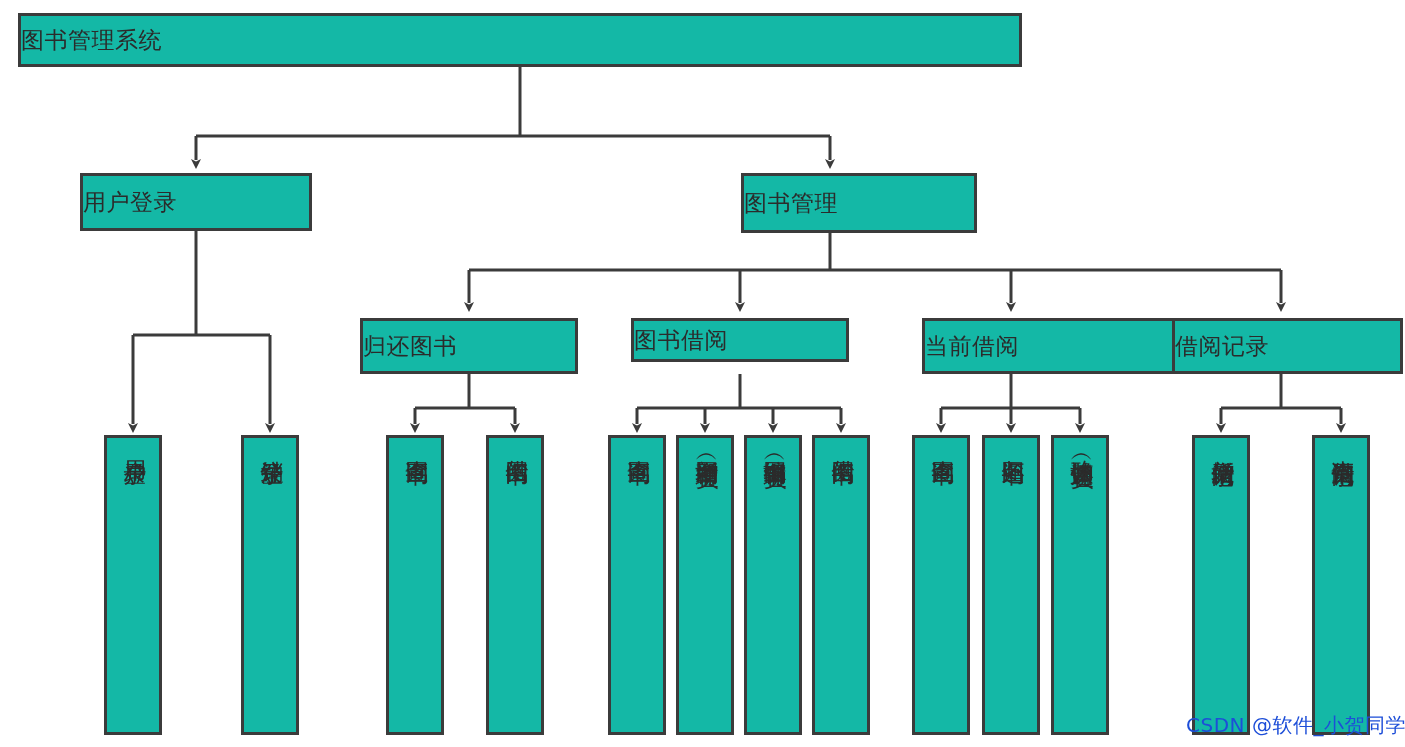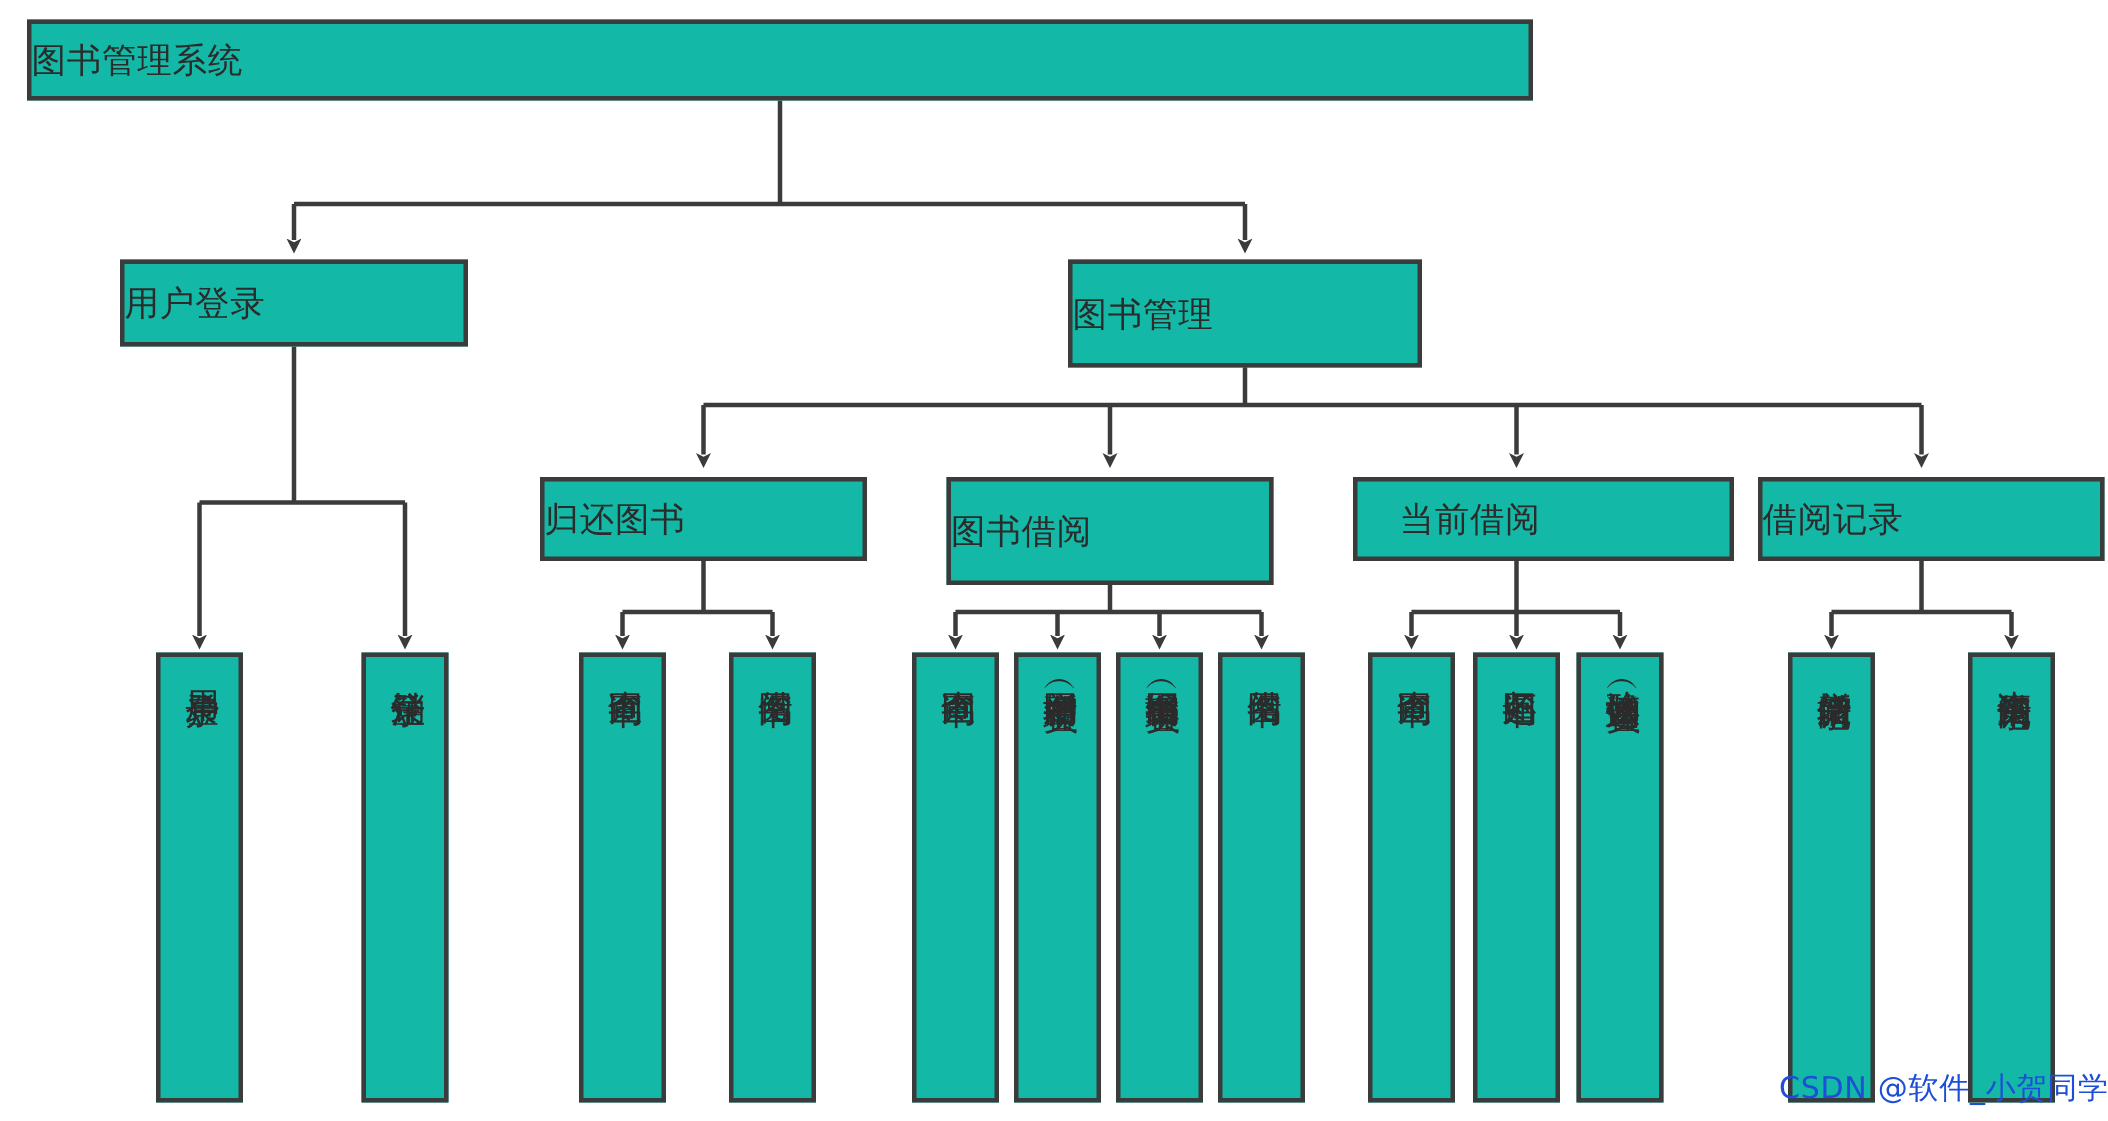--- a/index.html
+++ b/index.html
@@ -119,31 +119,31 @@
     </g>
   </svg>
 
   <div class="node horiz" style="left:18px; top:13px; width:1004px; height:54px;">
     <span>图书管理系统</span>
   </div>
 
   <div class="node horiz" style="left:80px; top:173px; width:232px; height:58px;">
     <span>用户登录</span>
   </div>
-  <div class="node horiz" style="left:712px; top:173px; width:236px; height:72px;">
+  <div class="node horiz" style="left:741px; top:173px; width:236px; height:60px;">
     <span>图书管理</span>
   </div>
 
   <div class="node horiz" style="left:360px; top:318px; width:218px; height:56px;">
     <span>归还图书</span>
   </div>
-  <div class="node horiz" style="left:631px; top:318px; width:218px; height:72px;">
+  <div class="node horiz" style="left:631px; top:318px; width:218px; height:44px;">
     <span>图书借阅</span>
   </div>
-  <div class="node horiz" style="left:902px; top:318px; width:254px; height:56px;padding-left:28px;">
+  <div class="node horiz" style="left:922px; top:318px; width:254px; height:56px;">
     <span>当前借阅</span>
   </div>
   <div class="node horiz" style="left:1172px; top:318px; width:231px; height:56px;">
     <span>借阅记录</span>
   </div>
 
   <div class="node vert" style="left:104px; top:435px; width:58px; height:300px;">
     <span class="vtext">用户登录</span>
   </div>
   <div class="node vert" style="left:241px; top:435px; width:58px; height:300px;">

